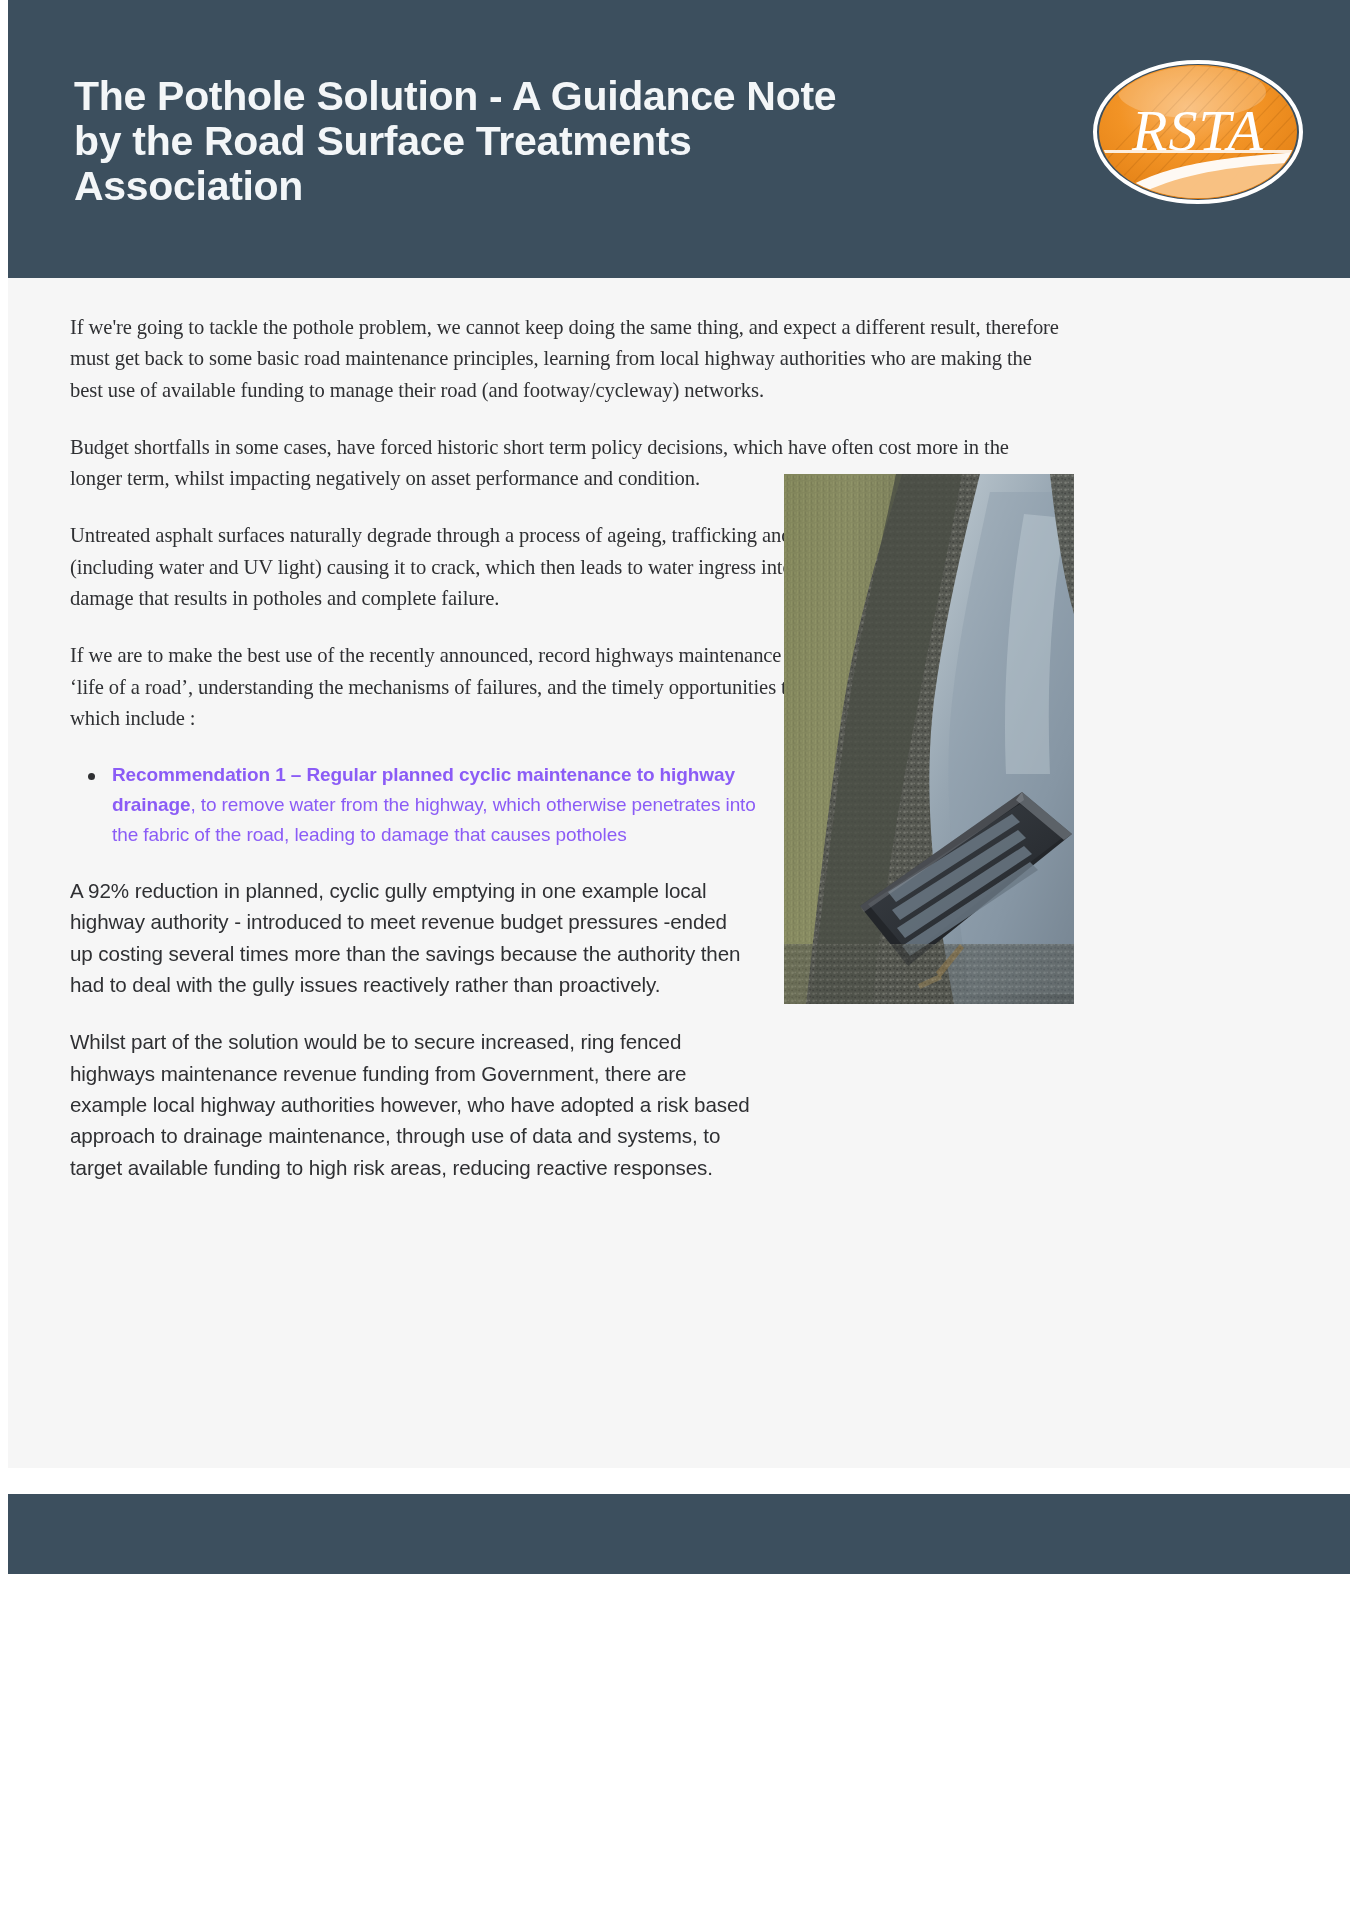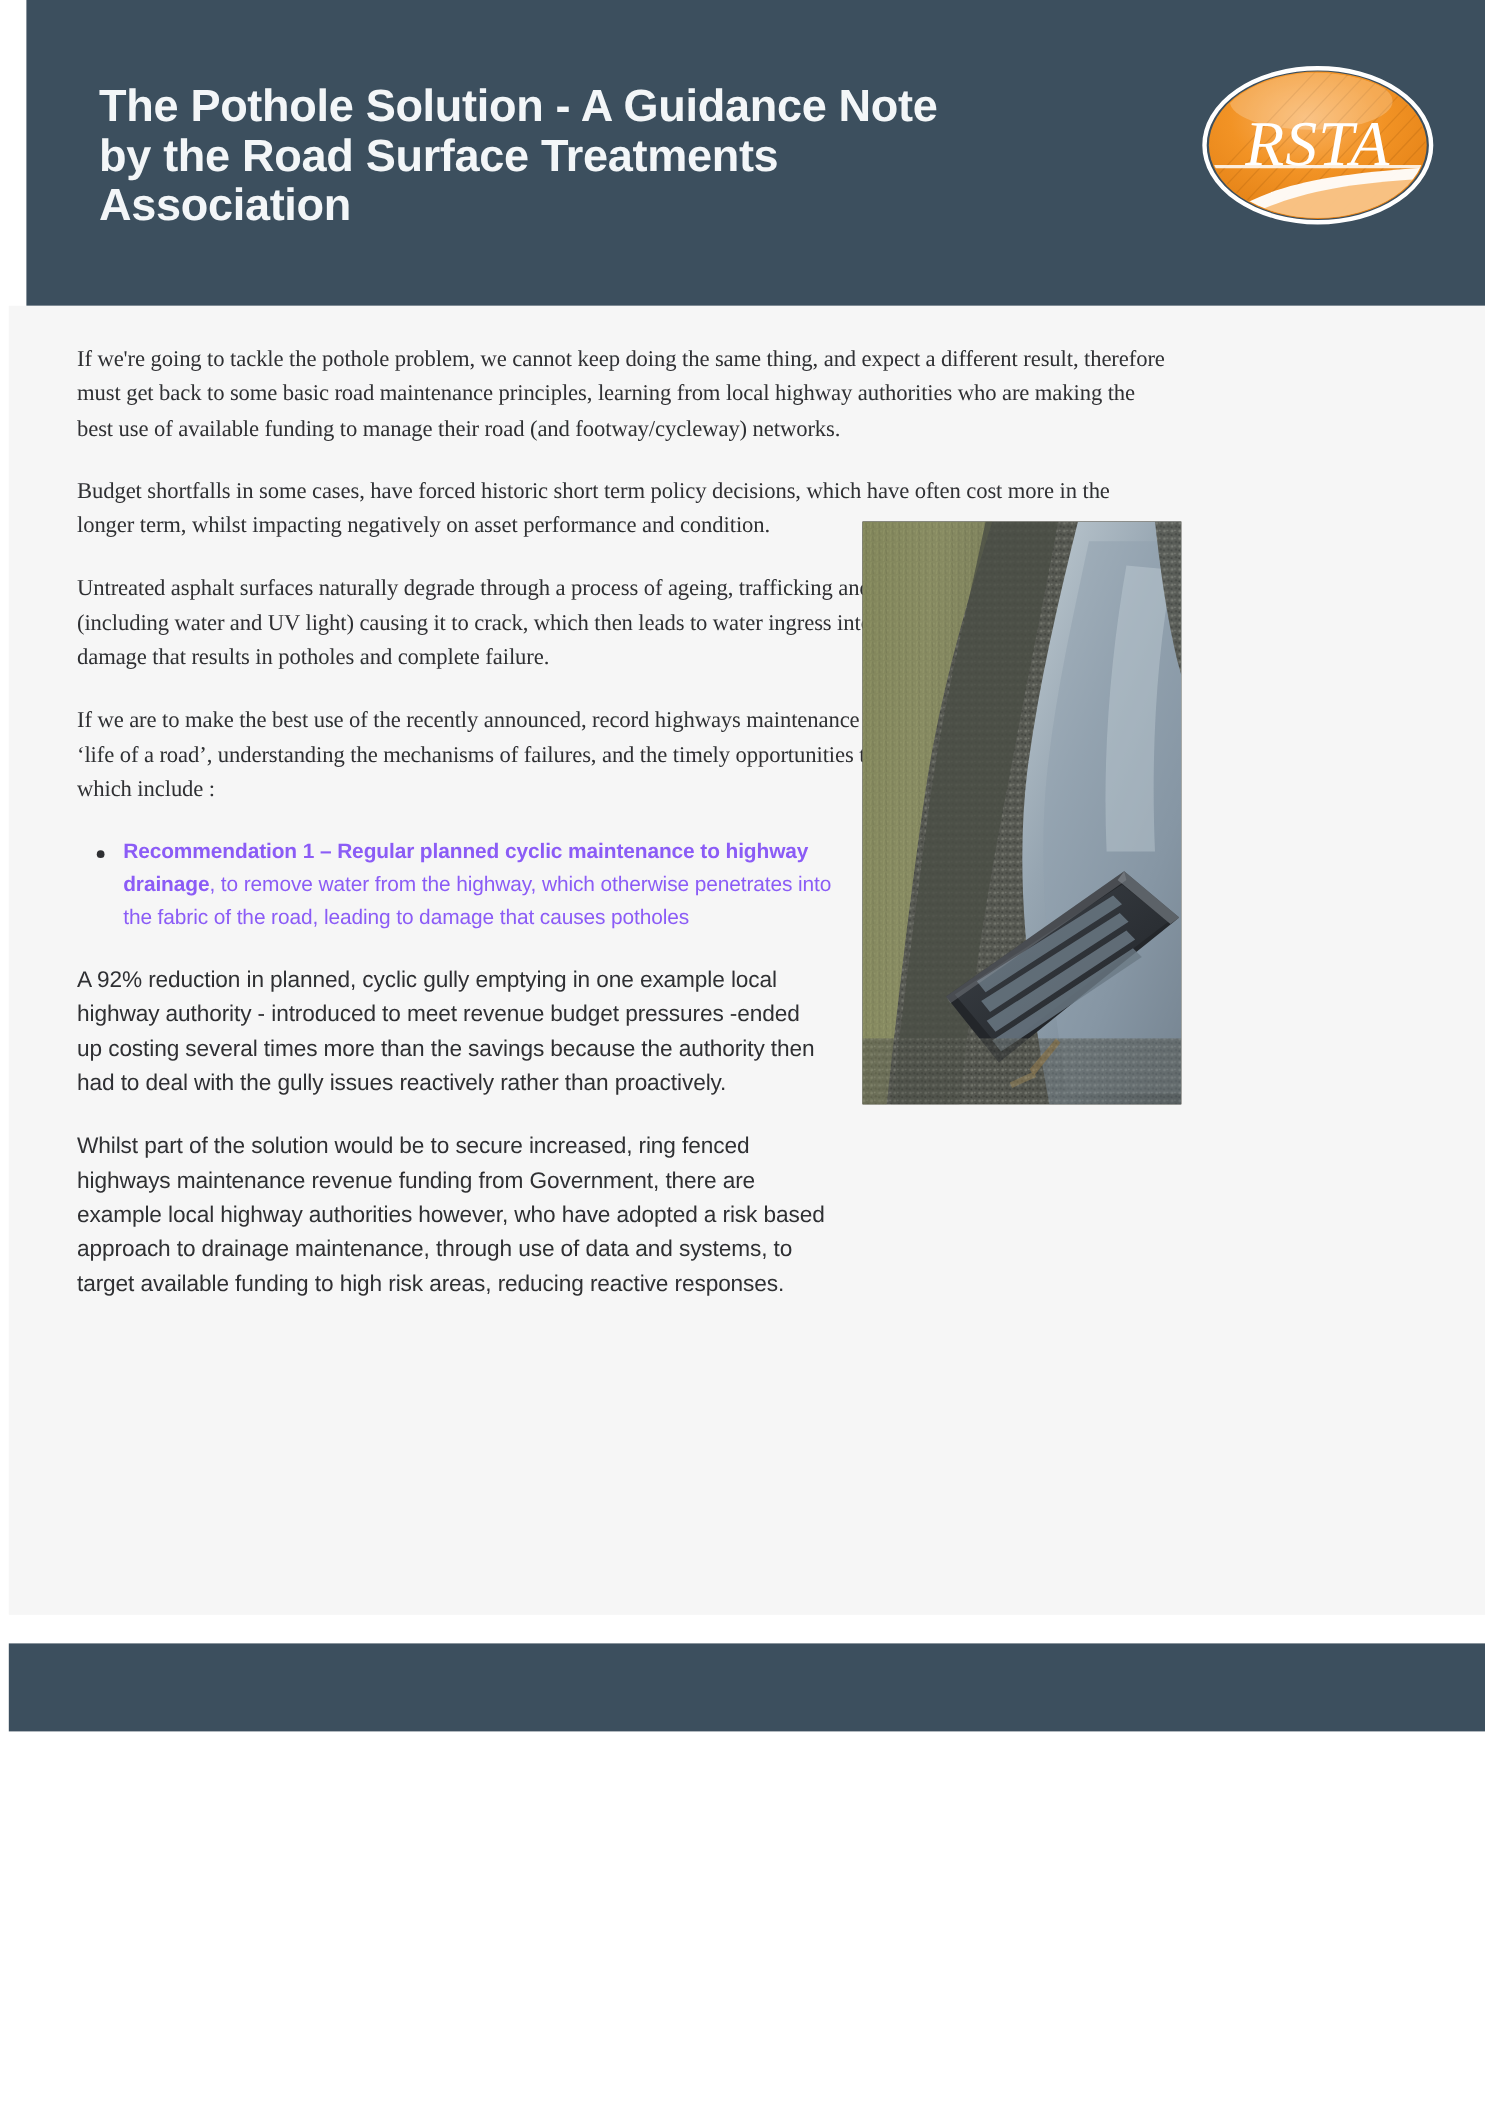--- a/index.html
+++ b/index.html
@@ -24,21 +24,20 @@
   }
 
   
   .header {
     position: relative;
     height: 278px;
     background: #3c4f5e;
     display: flex;
     align-items: flex-start;
     padding: 60px 44px 0 66px;
-    margin-left: 16px;
   }
   .header-title {
     color: #f3f6f8;
     font-size: 41px;
     line-height: 1.1;
     font-weight: bold;
     letter-spacing: -0.3px;
     max-width: 800px;
     margin: 0;
     padding-top: 14px;

